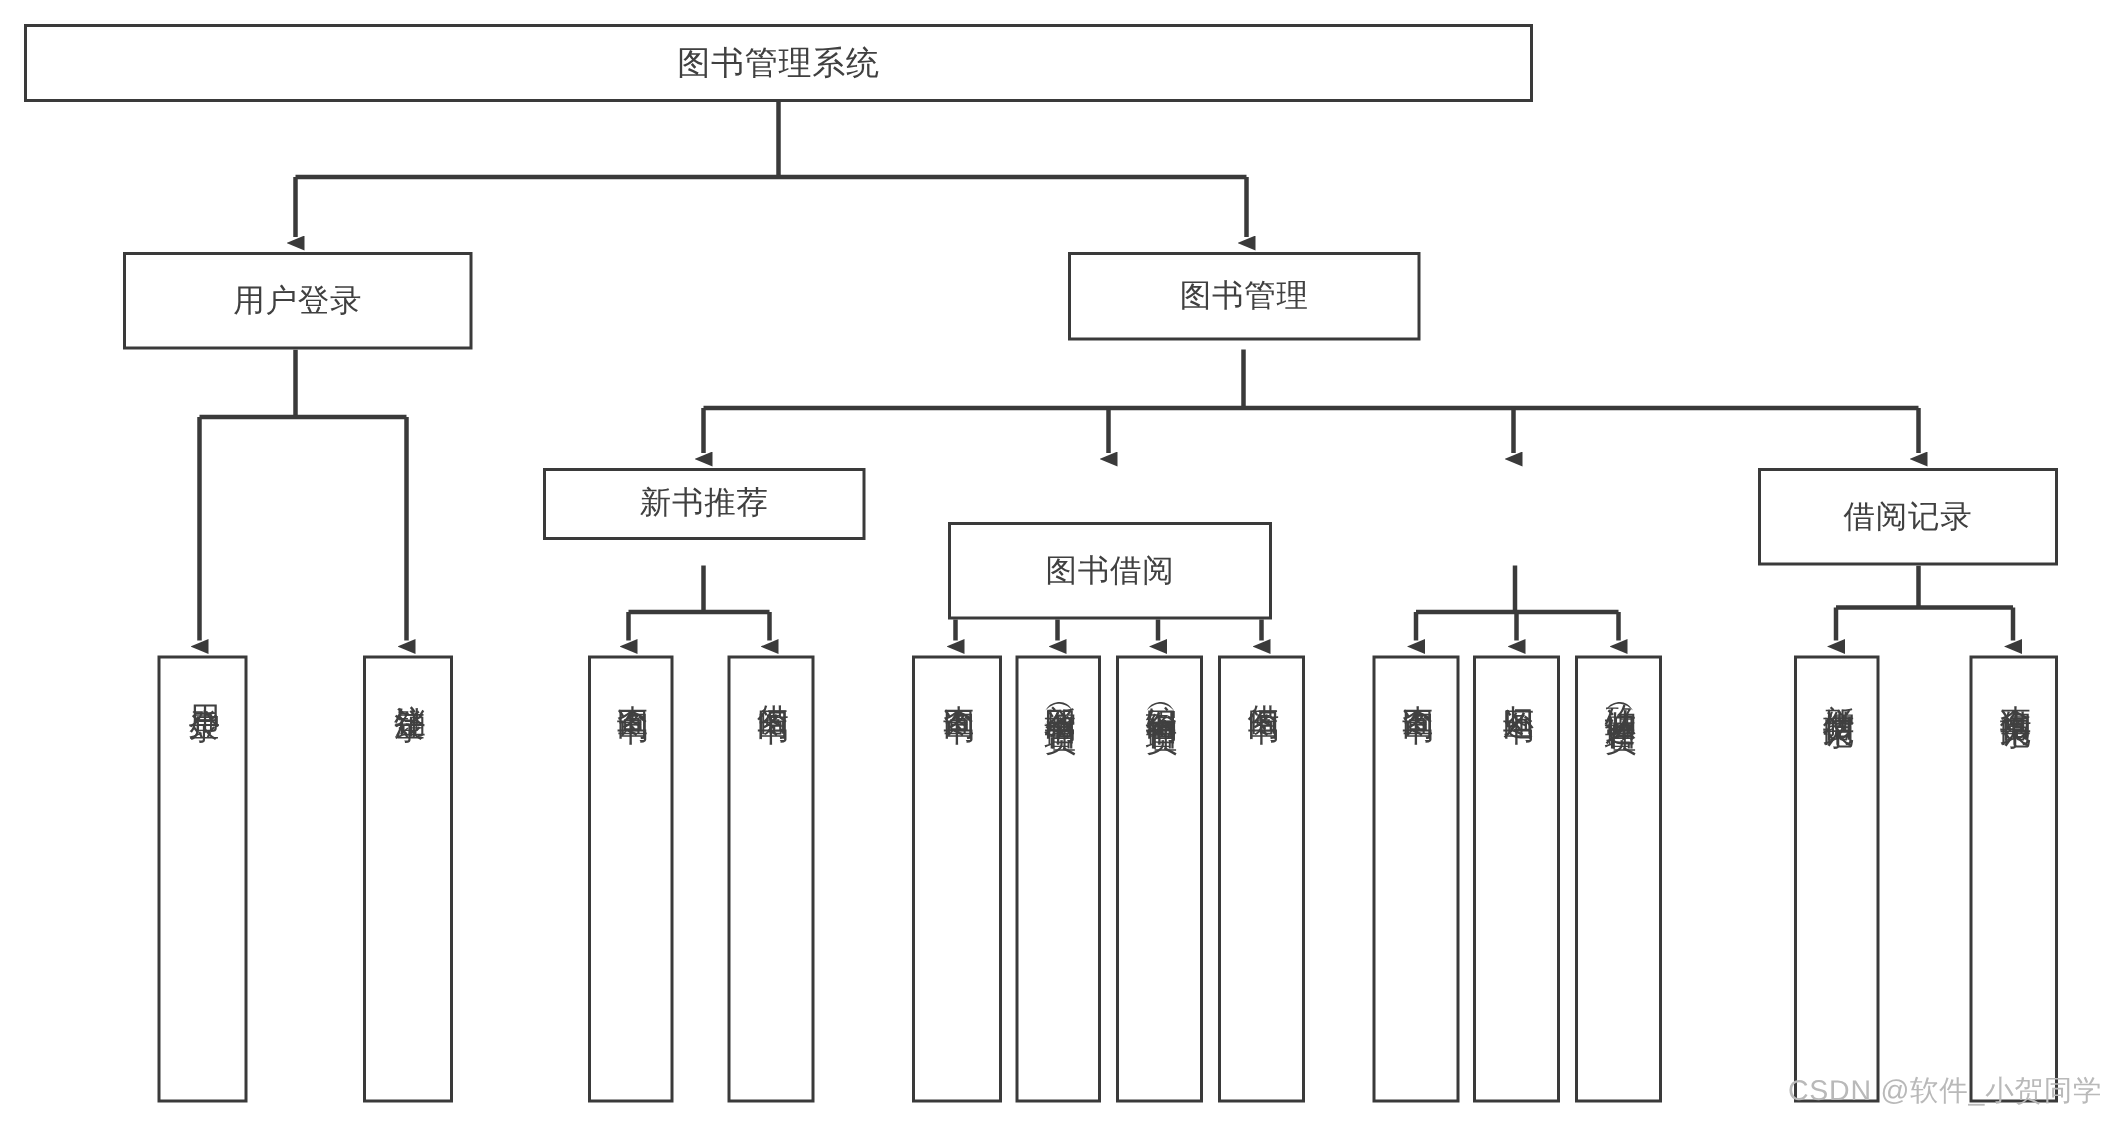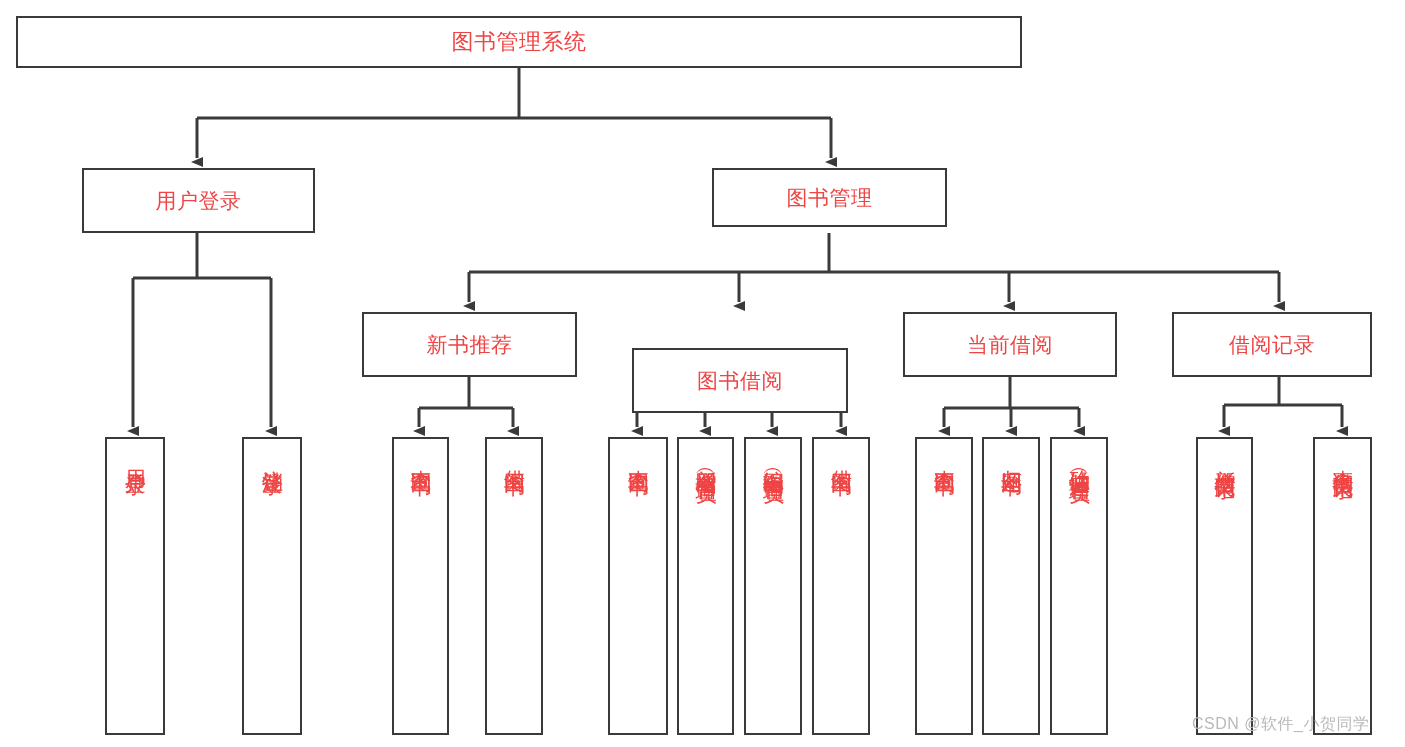--- a/index.html
+++ b/index.html
@@ -27,21 +27,21 @@
     pointer-events: none;
   }
   .node {
     position: absolute;
     box-sizing: border-box;
     border: 2.5px solid #3a3a3a;
     background: #ffffff;
     display: flex;
     align-items: center;
     justify-content: center;
-    color: #ef4444;
+    color: #404040;
     z-index: 2;
   }
   .node .label {
     display: block;
     text-align: center;
     letter-spacing: 0.5px;
     line-height: 1.12;
   }
   
   .node.horiz .label {
@@ -60,21 +60,21 @@
     writing-mode: vertical-rl;
     text-orientation: upright;
     font-size: 21px;
     line-height: 1.18;
     letter-spacing: 2px;
     white-space: nowrap;
   }
   .watermark {
     position: absolute;
     color: #b9b9b9;
-    font-size: 16px;
+    font-size: 19px;
     letter-spacing: 0.5px;
     white-space: nowrap;
     z-index: 5;
   }
 </style>
 </head>
 <body>
 
 <div id="canvas">
 
@@ -135,29 +135,26 @@
     <span class="label">图书管理系统</span>
   </div>
 
   <div class="node horiz" style="left:82px; top:168px; width:233px; height:65px;">
     <span class="label">用户登录</span>
   </div>
   <div class="node horiz" style="left:712px; top:168px; width:235px; height:59px;">
     <span class="label">图书管理</span>
   </div>
 
-  <div class="node horiz" style="left:362px; top:312px; width:215px; height:65px;">
+  <div class="node horiz" style="left:362px; top:312px; width:215px; height:48px;">
     <span class="label">新书推荐</span>
   </div>
   <div class="node horiz" style="left:632px; top:312px; width:216px; height:65px;margin-top:36px;">
     <span class="label">图书借阅</span>
   </div>
-  <div class="node horiz" style="left:903px; top:312px; width:214px; height:65px;">
-    <span class="label">当前借阅</span>
-  </div>
   <div class="node horiz" style="left:1172px; top:312px; width:200px; height:65px;">
     <span class="label">借阅记录</span>
   </div>
 
   <div class="node vert" style="left:105px; top:437px; width:60px; height:298px;">
     <span class="label">用户登录</span>
   </div>
   <div class="node vert" style="left:242px; top:437px; width:60px; height:298px;">
     <span class="label">注销登录</span>
   </div>

